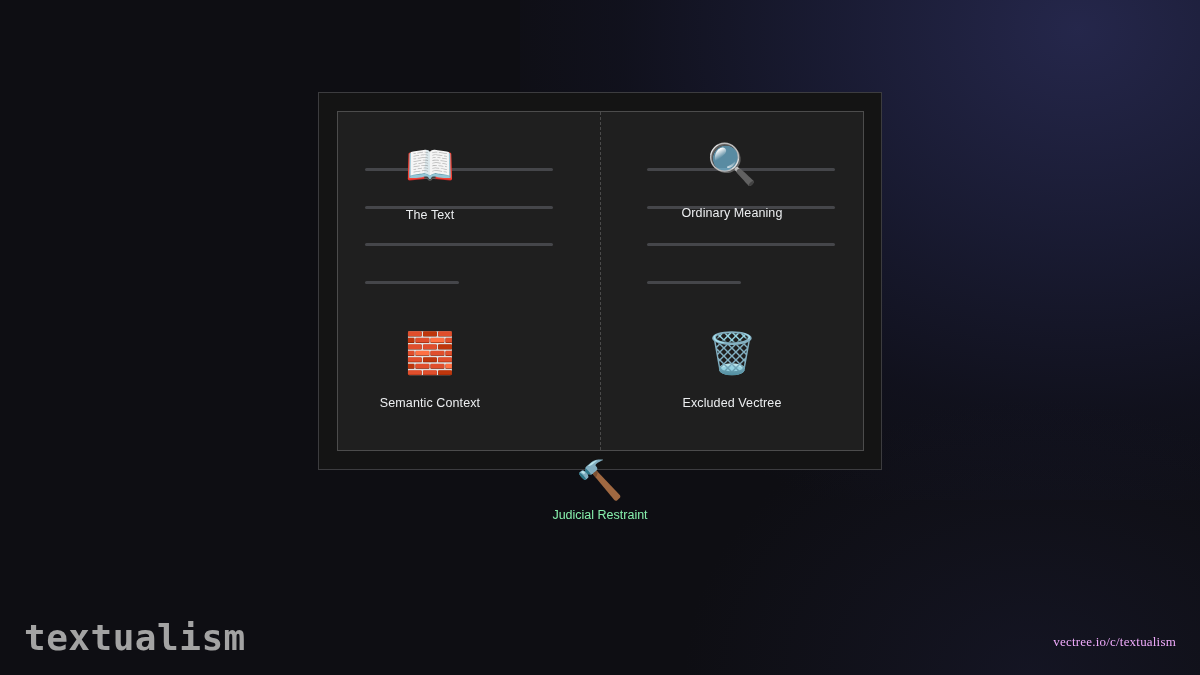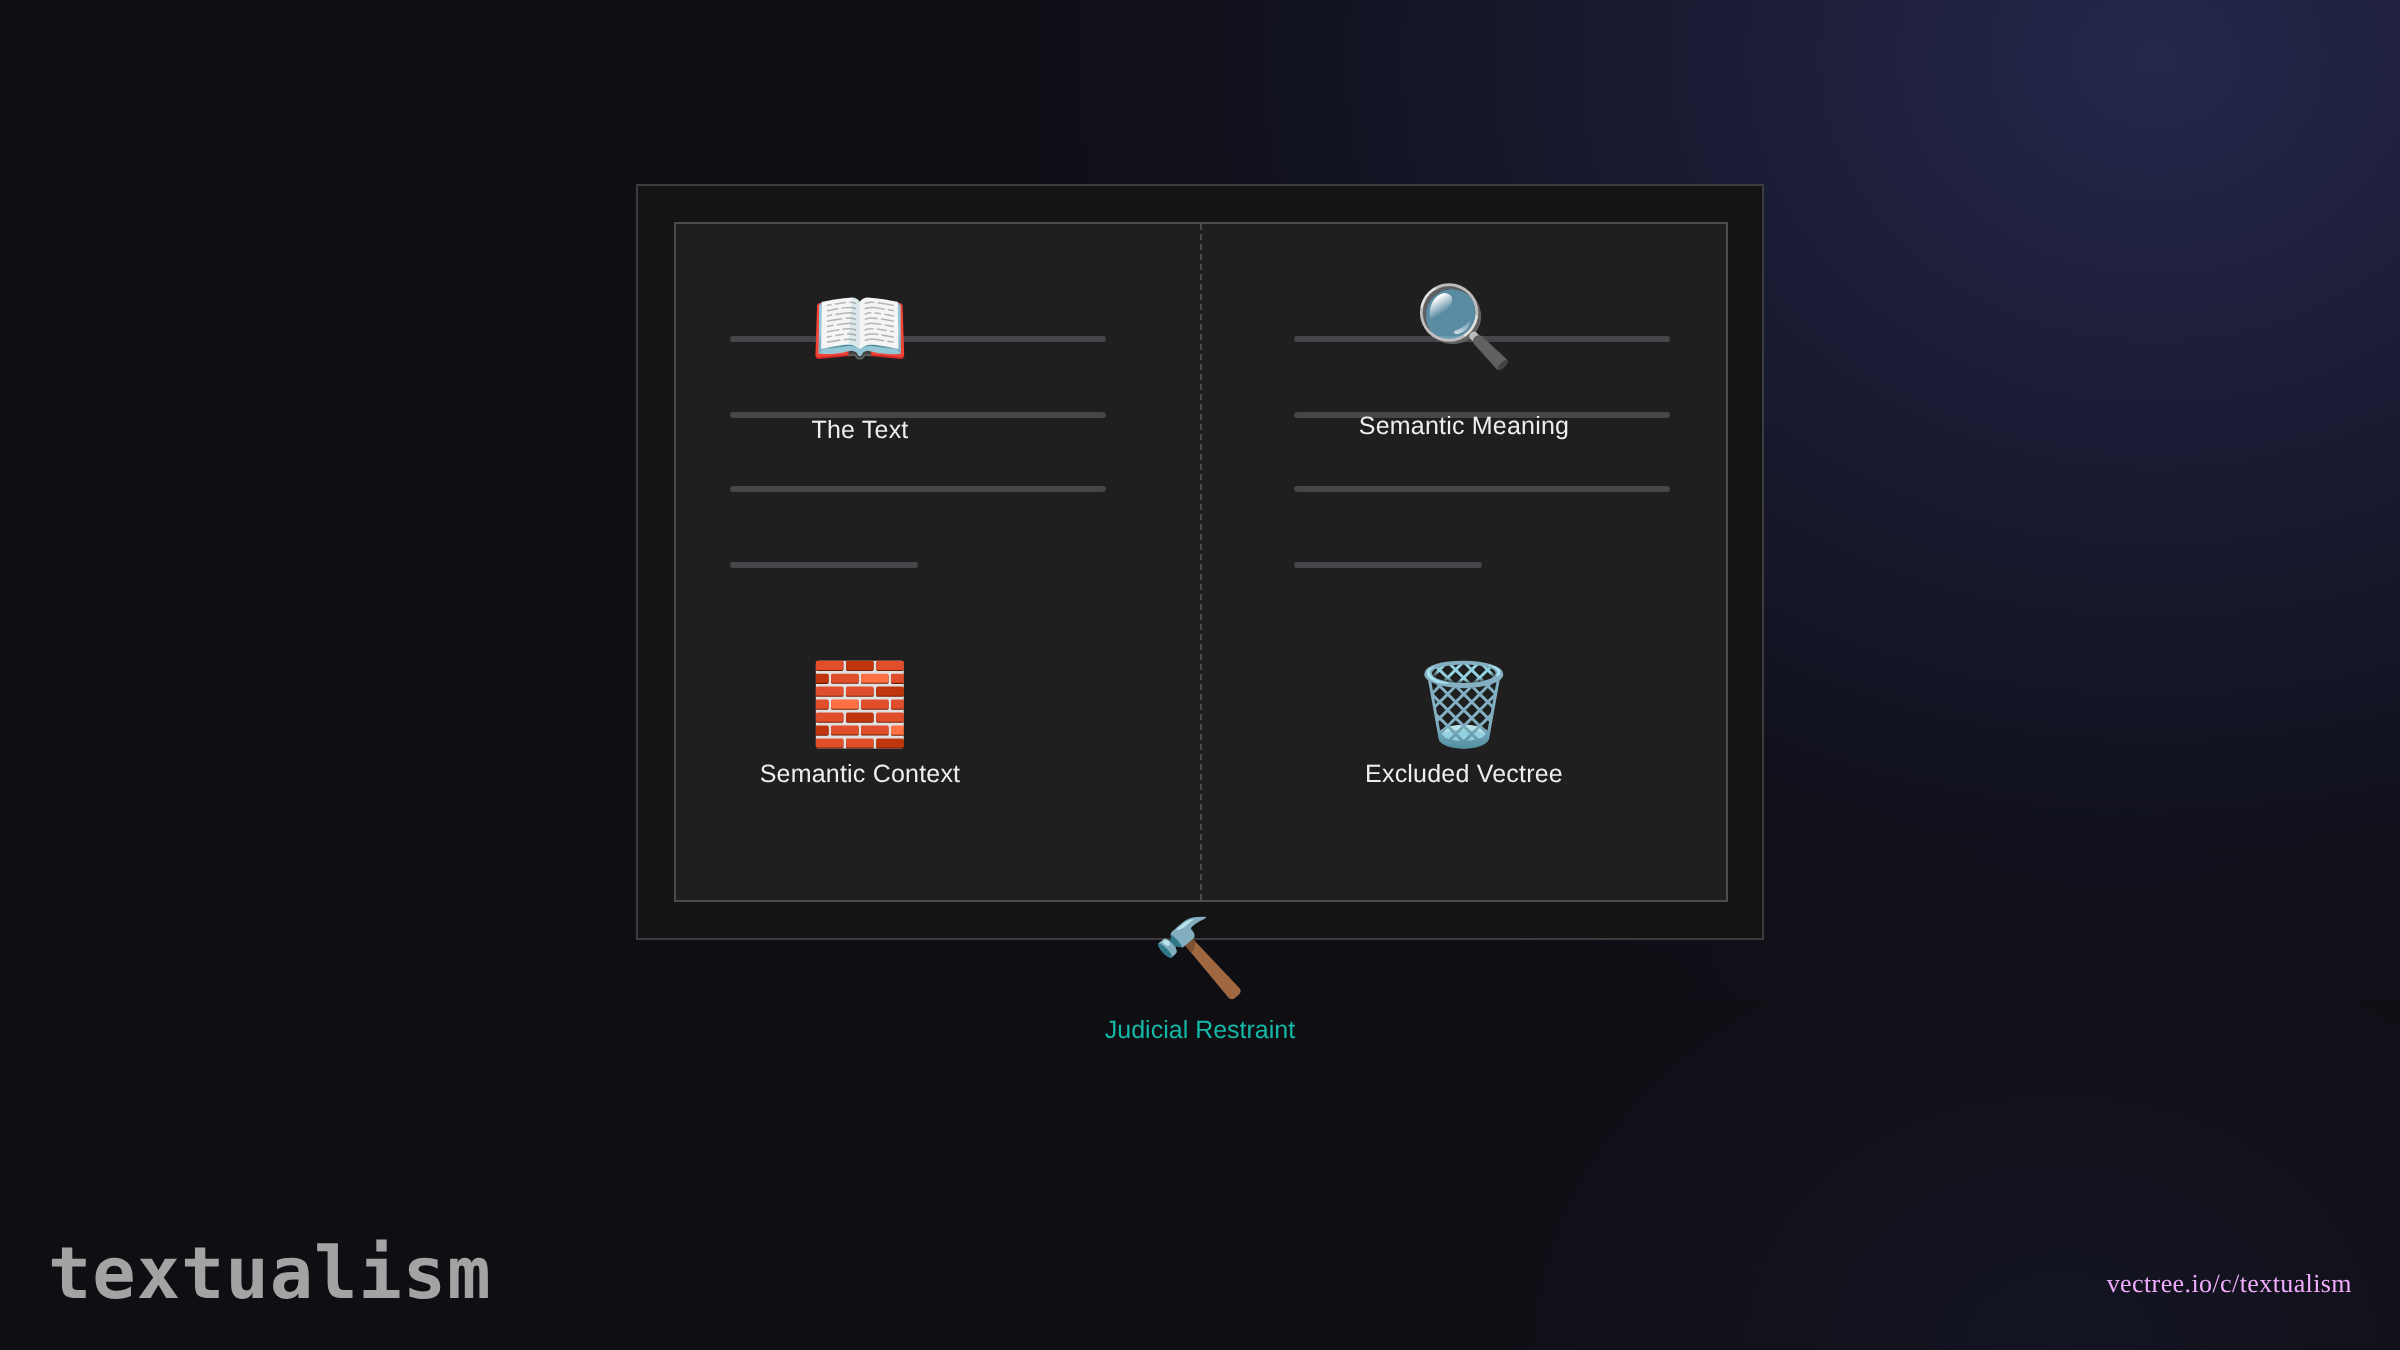--- a/index.html
+++ b/index.html
@@ -87,21 +87,21 @@
     text-align: center;
   }
   .quad .emoji {
     display: block;
     font-size: 40px;
     line-height: 46px;
     height: 46px;
   }
   .quad .qlabel {
     display: block;
-    margin-top: 4px;
+    margin-top: 20px;
     font-size: 12.5px;
     color: #eceef0;
     letter-spacing: 0.1px;
     white-space: nowrap;
   }
 
   #quad-top-left     { left: 330px; top: 142px; }
   #quad-top-right    { left: 632px; top: 140px; }
   #quad-bottom-left  { left: 330px; top: 330px; }
   #quad-bottom-right { left: 632px; top: 330px; }
@@ -122,21 +122,21 @@
   #root-node .emoji {
     display: block;
     font-size: 38px;
     line-height: 44px;
     height: 44px;
   }
   #root-node .qlabel {
     display: block;
     margin-top: 6px;
     font-size: 12.5px;
-    color: #14b8a6;
+    color: #86efac;
     white-space: nowrap;
   }
 
   
   #brand {
     position: absolute;
     left: 24px;
     bottom: 18px;
   }
   #brand-row {
@@ -205,21 +205,21 @@
   <div class="rule" style="left:647px; top:243px; width:188px;"></div>
   <div class="rule" style="left:647px; top:281px; width:94px;"></div>
 
   <div class="quad" id="quad-top-left">
     <span class="emoji">📖</span>
     <span class="qlabel">The Text</span>
   </div>
 
   <div class="quad" id="quad-top-right">
     <span class="emoji">🔍</span>
-    <span class="qlabel">Semantic Meaning</span>
+    <span class="qlabel">Ordinary Meaning</span>
   </div>
 
   <div class="quad" id="quad-bottom-left">
     <span class="emoji">🧱</span>
     <span class="qlabel">Semantic Context</span>
   </div>
 
   <div class="quad" id="quad-bottom-right">
     <span class="emoji">🗑️</span>
     <span class="qlabel">Excluded Vectree</span>

